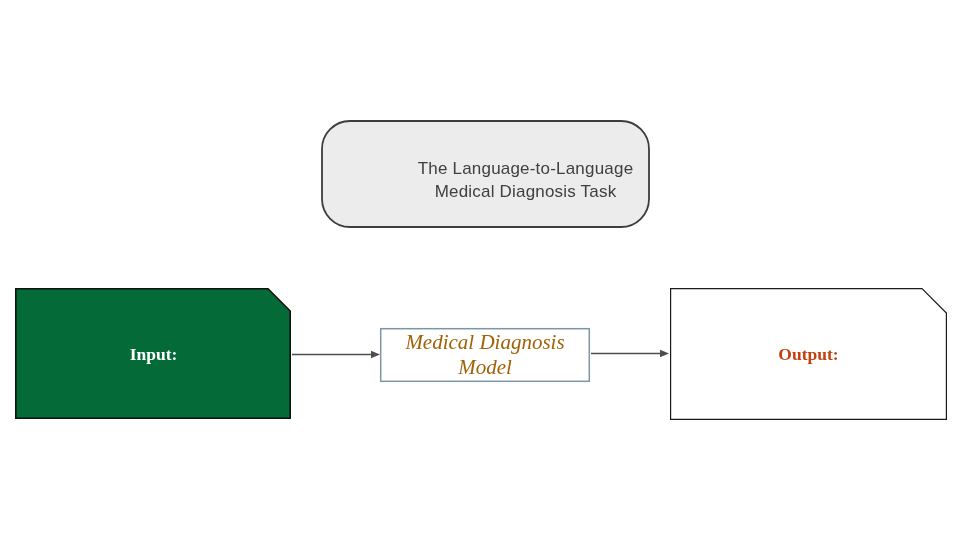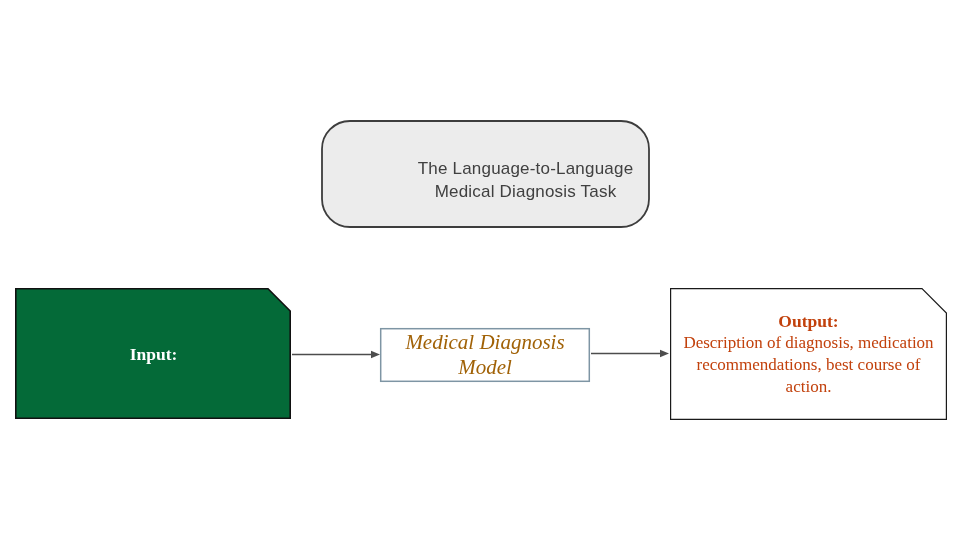--- a/index.html
+++ b/index.html
@@ -130,16 +130,15 @@
   <div class="textblock input-block">
     <div class="serif-heading">Input:</div>
   </div>
 
   <div class="textblock model-block">
     <div class="model-label">Medical Diagnosis Model</div>
   </div>
 
   <div class="textblock output-block">
     <div class="serif-heading">Output:</div>
-    <div class="serif-body">Description of diagnosis, medication recommendations, best course of action.</div>
   </div>
 
 </div>
 
 </body></html>

